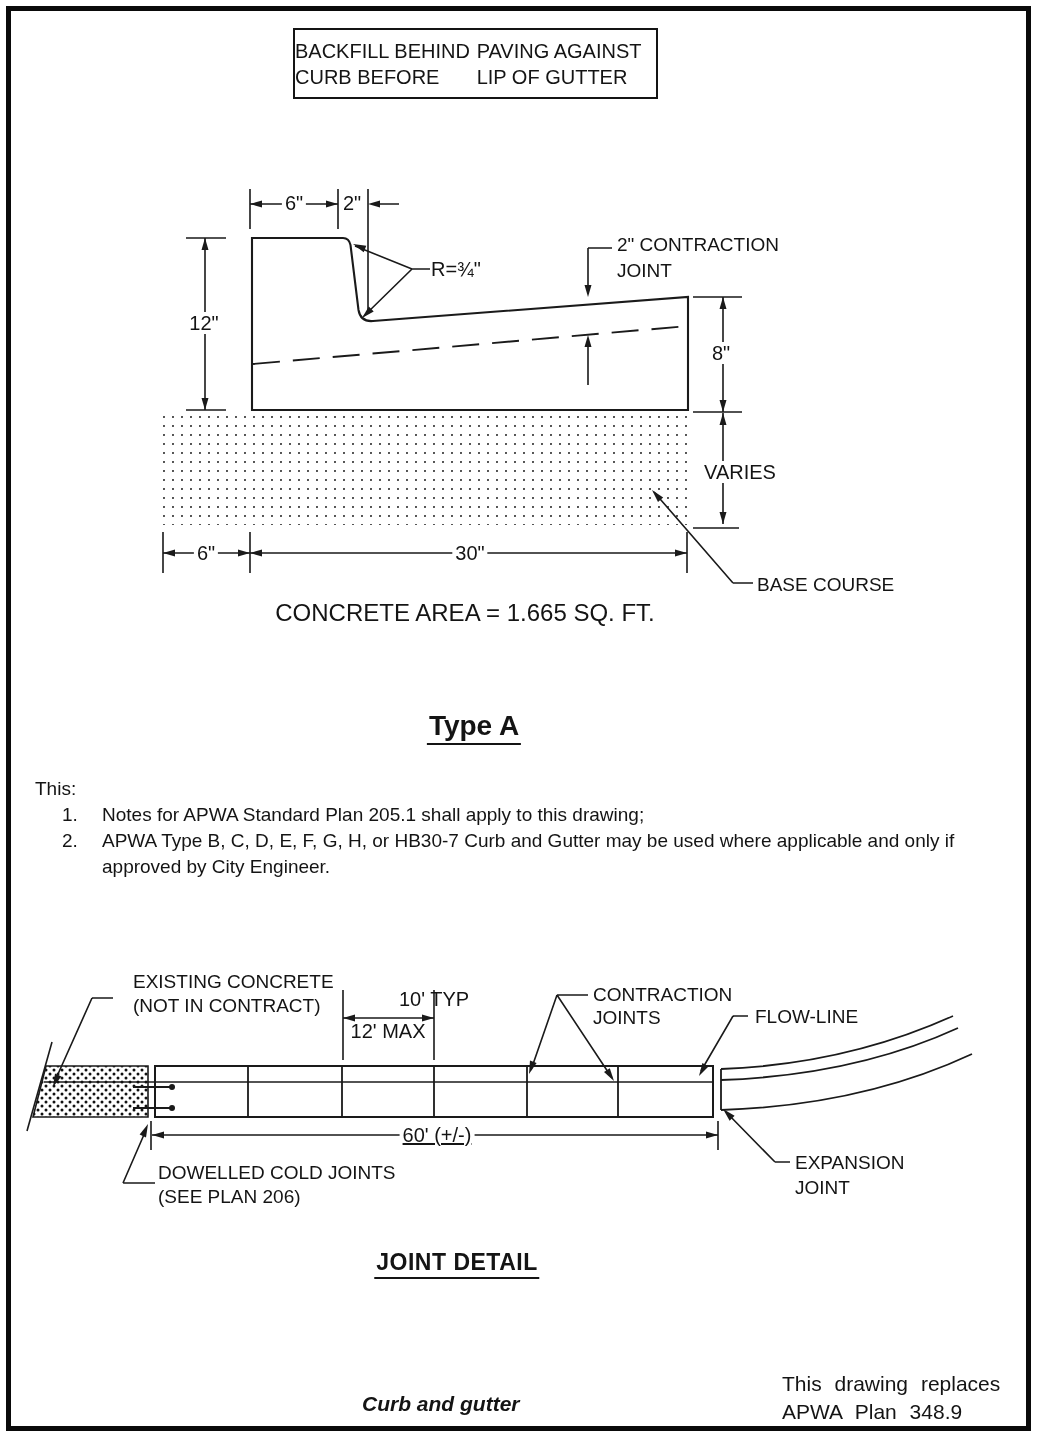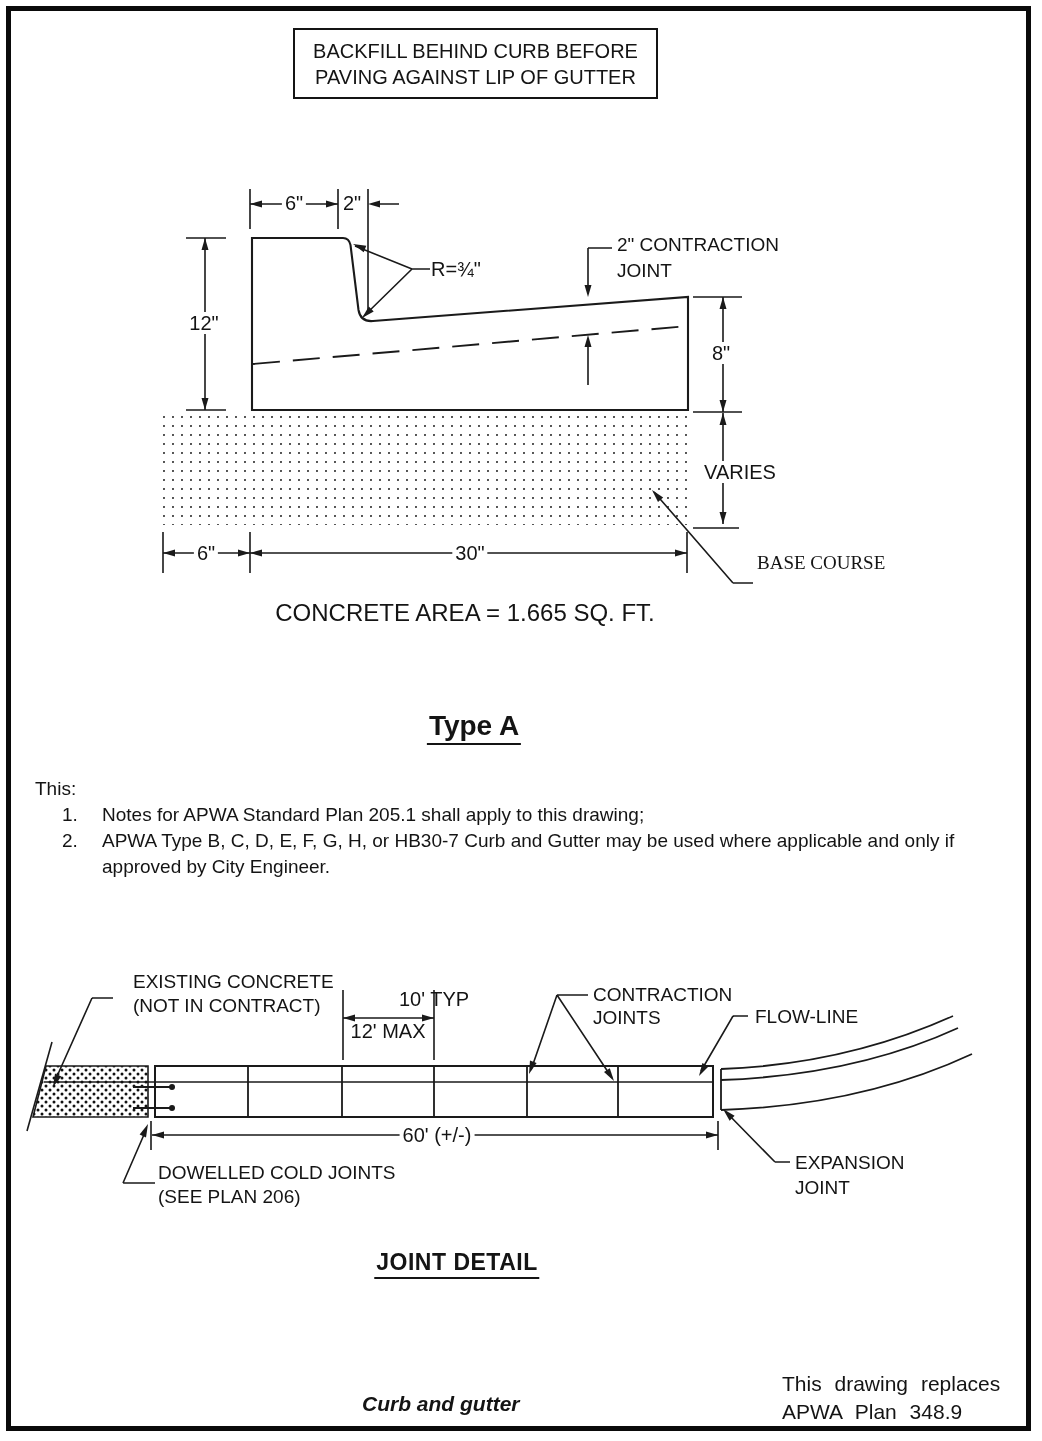--- a/index.html
+++ b/index.html
@@ -6,21 +6,21 @@
   .page{position:relative;width:1042px;height:1441px;background:#ffffff;overflow:hidden;
         font-family:"Liberation Sans",sans-serif;color:#141414;}
   .frame{position:absolute;left:6px;top:6px;width:1025px;height:1425px;
          border:5px solid #0a0a0a;box-sizing:border-box;}
   svg.lines{position:absolute;left:0;top:0;}
   .lbl{position:absolute;font-size:19px;line-height:24px;color:#141414;white-space:nowrap;}
   .dim{font-size:20px;line-height:22px;}
   .ctr{transform:translateX(-50%);}
   .wbg{background:#ffffff;padding:0 3px;}
   .titlebox{position:absolute;left:293px;top:28px;width:365px;height:71px;
-            border:2px solid #141414;box-sizing:border-box;display:flex;flex-direction:column;
+            border:2px solid #141414;box-sizing:border-box;display:flex;flex-direction:row;
             align-items:center;justify-content:center;font-size:20px;line-height:26px;}
   .heading{font-weight:bold;border-bottom:2px solid #141414;padding:0 2px 2px 2px;}
   .notes{position:absolute;left:35px;top:776px;font-size:19px;line-height:26px;width:960px;white-space:normal;}
   .note-row{display:flex;margin-left:27px;}
   .note-num{width:40px;flex:0 0 40px;}
   .note-text{width:865px;}
   .footer-title{position:absolute;left:362px;top:1392px;font-size:21px;font-weight:bold;font-style:italic;}
   .footer-replaces{position:absolute;left:782px;top:1370px;font-size:21px;line-height:28px;word-spacing:7px;}
 </style>
 </head>
@@ -150,21 +150,21 @@
   <div class="lbl dim ctr wbg" style="left:294px;top:192px;">6"</div>
   <div class="lbl dim ctr" style="left:352px;top:192px;">2"</div>
   <div class="lbl dim ctr wbg" style="left:204px;top:312px;">12"</div>
   <div class="lbl dim" style="left:431px;top:258px;">R=¾"</div>
   <div class="lbl" style="left:617px;top:232px;line-height:26px;">
     <div>2" CONTRACTION</div>
     <div>JOINT</div>
   </div>
   <div class="lbl dim ctr wbg" style="left:721px;top:342px;">8"</div>
   <div class="lbl dim ctr wbg" style="left:740px;top:461px;">VARIES</div>
-  <div class="lbl" style="left:757px;top:551px;font-family:Liberation Serif, serif;">BASE COURSE</div>
+  <div class="lbl" style="left:757px;top:573px;">BASE COURSE</div>
   <div class="lbl dim ctr wbg" style="left:206px;top:542px;">6"</div>
   <div class="lbl dim ctr wbg" style="left:470px;top:542px;">30"</div>
   <div class="lbl ctr" style="left:465px;top:601px;font-size:24px;">CONCRETE AREA = 1.665 SQ. FT.</div>
   <div class="lbl ctr" style="left:474px;top:699px;font-size:28px;line-height:26px;margin-top:14px;">
     <span class="heading">Type A</span>
   </div>
 
   <div class="notes">
     <div>This:</div>
     <div class="note-row">
@@ -185,21 +185,21 @@
   <div class="lbl dim ctr" style="left:388px;top:1020px;">12' MAX</div>
   <div class="lbl" style="left:593px;top:983px;line-height:23px;">
     <div>CONTRACTION</div>
     <div>JOINTS</div>
   </div>
   <div class="lbl" style="left:755px;top:1005px;">FLOW-LINE</div>
   <div class="lbl" style="left:795px;top:1150px;line-height:25px;">
     <div>EXPANSION</div>
     <div>JOINT</div>
   </div>
-  <div class="lbl dim ctr wbg" style="left:437px;top:1124px;">60' (+/-)</div>
+  <div class="lbl dim ctr wbg" style="left:437px;top:1124px;text-decoration:underline;">60' (+/-)</div>
   <div class="lbl" style="left:158px;top:1161px;">
     <div>DOWELLED COLD JOINTS</div>
     <div>(SEE PLAN 206)</div>
   </div>
   <div class="lbl ctr" style="left:457px;top:1249px;font-size:23px;line-height:27px;letter-spacing:0.5px;">
     <span class="heading" style="border-bottom-width:2.5px;">JOINT DETAIL</span>
   </div>
 
   <div class="footer-title">Curb and gutter</div>
   <div class="footer-replaces">

